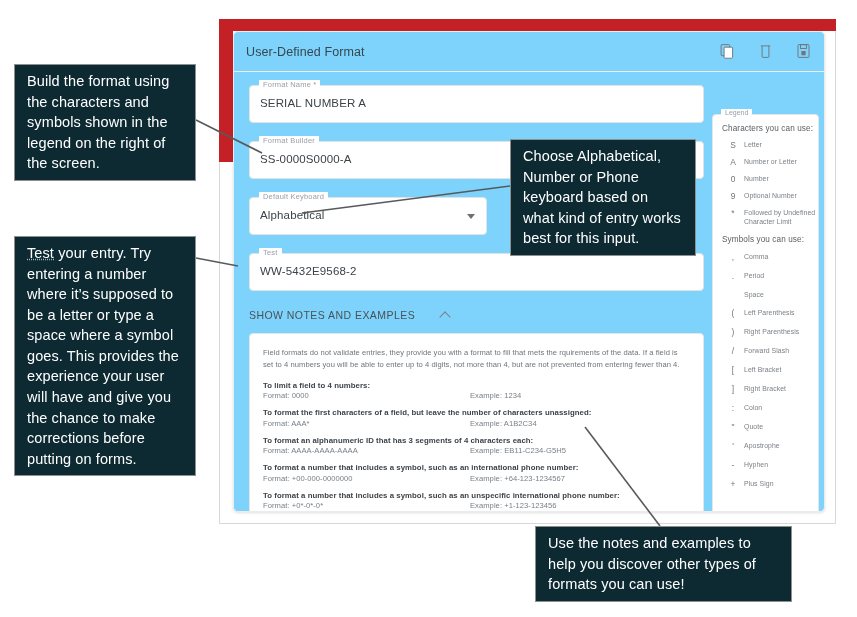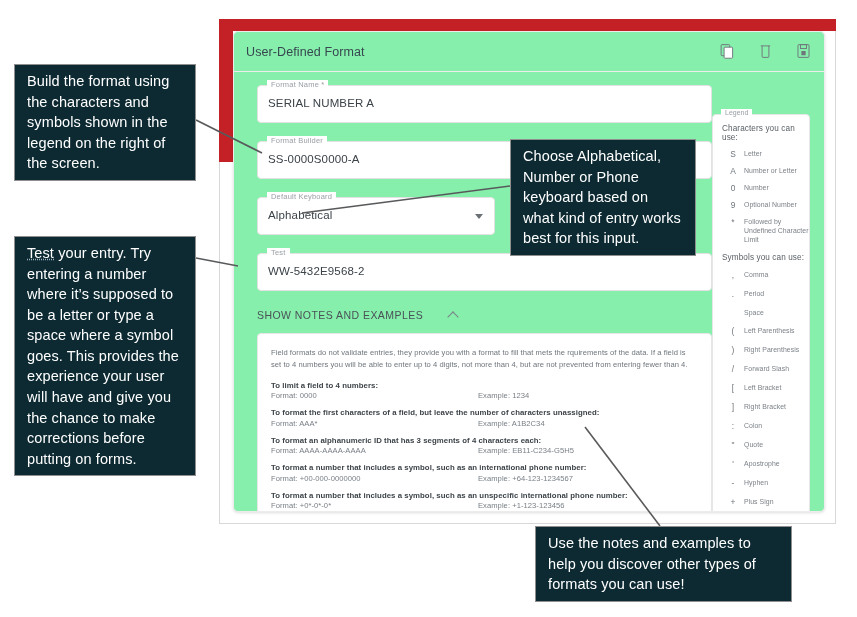--- a/index.html
+++ b/index.html
@@ -27,21 +27,21 @@
   .red-left {
     position: absolute; left: 219px; top: 19px;
     width: 14px; height: 143px;
     background: #c42127;
   }
 
   
   .app-card {
     position: absolute; left: 233px; top: 31px;
     width: 592px; height: 481px;
-    background: #86efac;
+    background: #7dd3fc;
     border-radius: 5px;
     box-shadow: 0 1px 3px rgba(0,0,0,.13);
     border: 1px solid #ececec;
     overflow: hidden;
   }
   .card-header {
     position: relative;
     height: 40px;
     border-bottom: 1px solid #ededed;
     display: flex; align-items: center;
@@ -55,21 +55,21 @@
   .header-icons {
     position: absolute; right: 12px; top: 10px;
     display: flex; gap: 21px; align-items: center;
   }
   .hicon { width: 17px; height: 18px; display:block; cursor: pointer; }
 
   
   .card-body { position: relative; height: 440px; }
 
   .left-col {
-    position: absolute; left: 12px; top: 0;
+    position: absolute; left: 4px; top: 0;
     width: 476px; height: 440px;
     padding: 13px 10px 0 11px;
   }
 
   
   .field {
     position: relative;
     border: 1px solid #e2e2e2;
     border-radius: 4px;
     height: 38px;
@@ -137,21 +137,21 @@
     color: #3d4348;
     letter-spacing: .05px;
     margin-bottom: 1.5px;
   }
   .note-row { display: flex; font-size: 7.6px; color: #787f85; letter-spacing:.05px; }
   .note-fmt { width: 207px; }
 
   
   .legend-panel {
     position: absolute; left: 478px; top: 42px;
-    width: 98px; height: 430px;
+    width: 107px; height: 430px;
     border: 1px solid #e6e6e6;
     border-radius: 4px;
     background: #fff;
     padding: 9px 0 0 9px;
   }
   .legend-panel .panel-tag {
     position: absolute; top: -6px; left: 8px;
     background: #fff; padding: 0 4px;
     font-size: 7px; color: #9aa0a6;
   }

